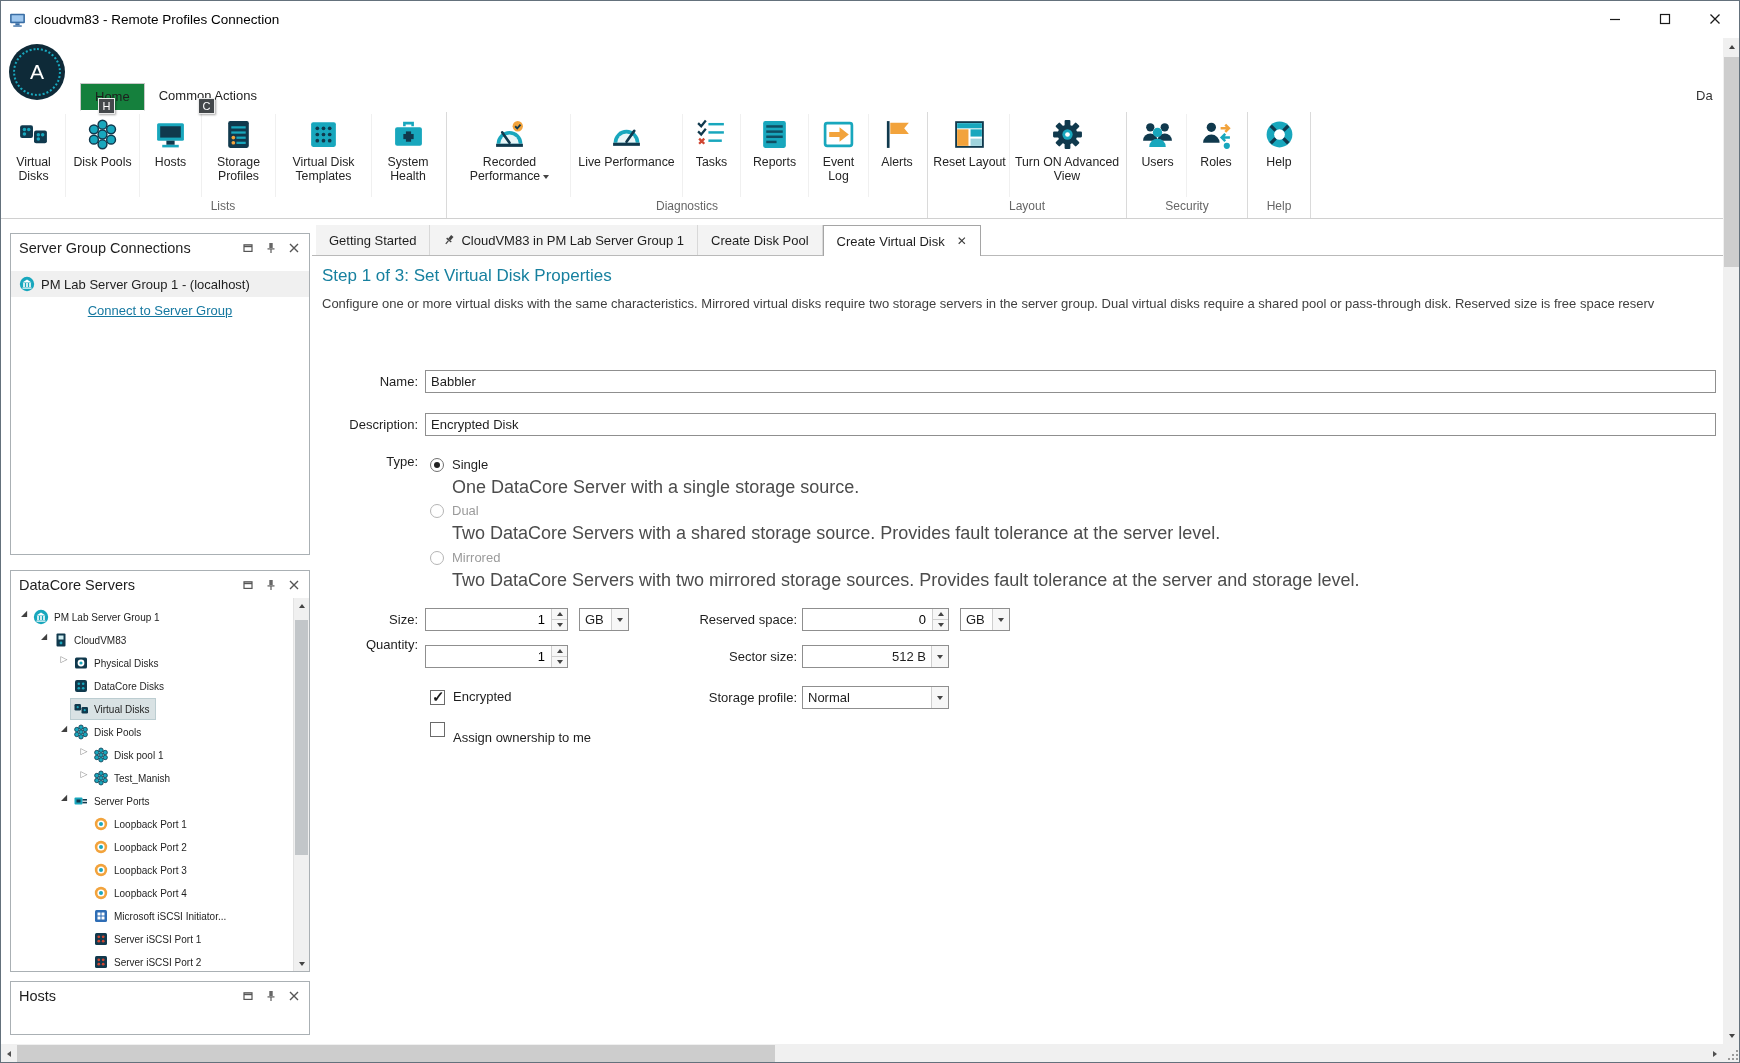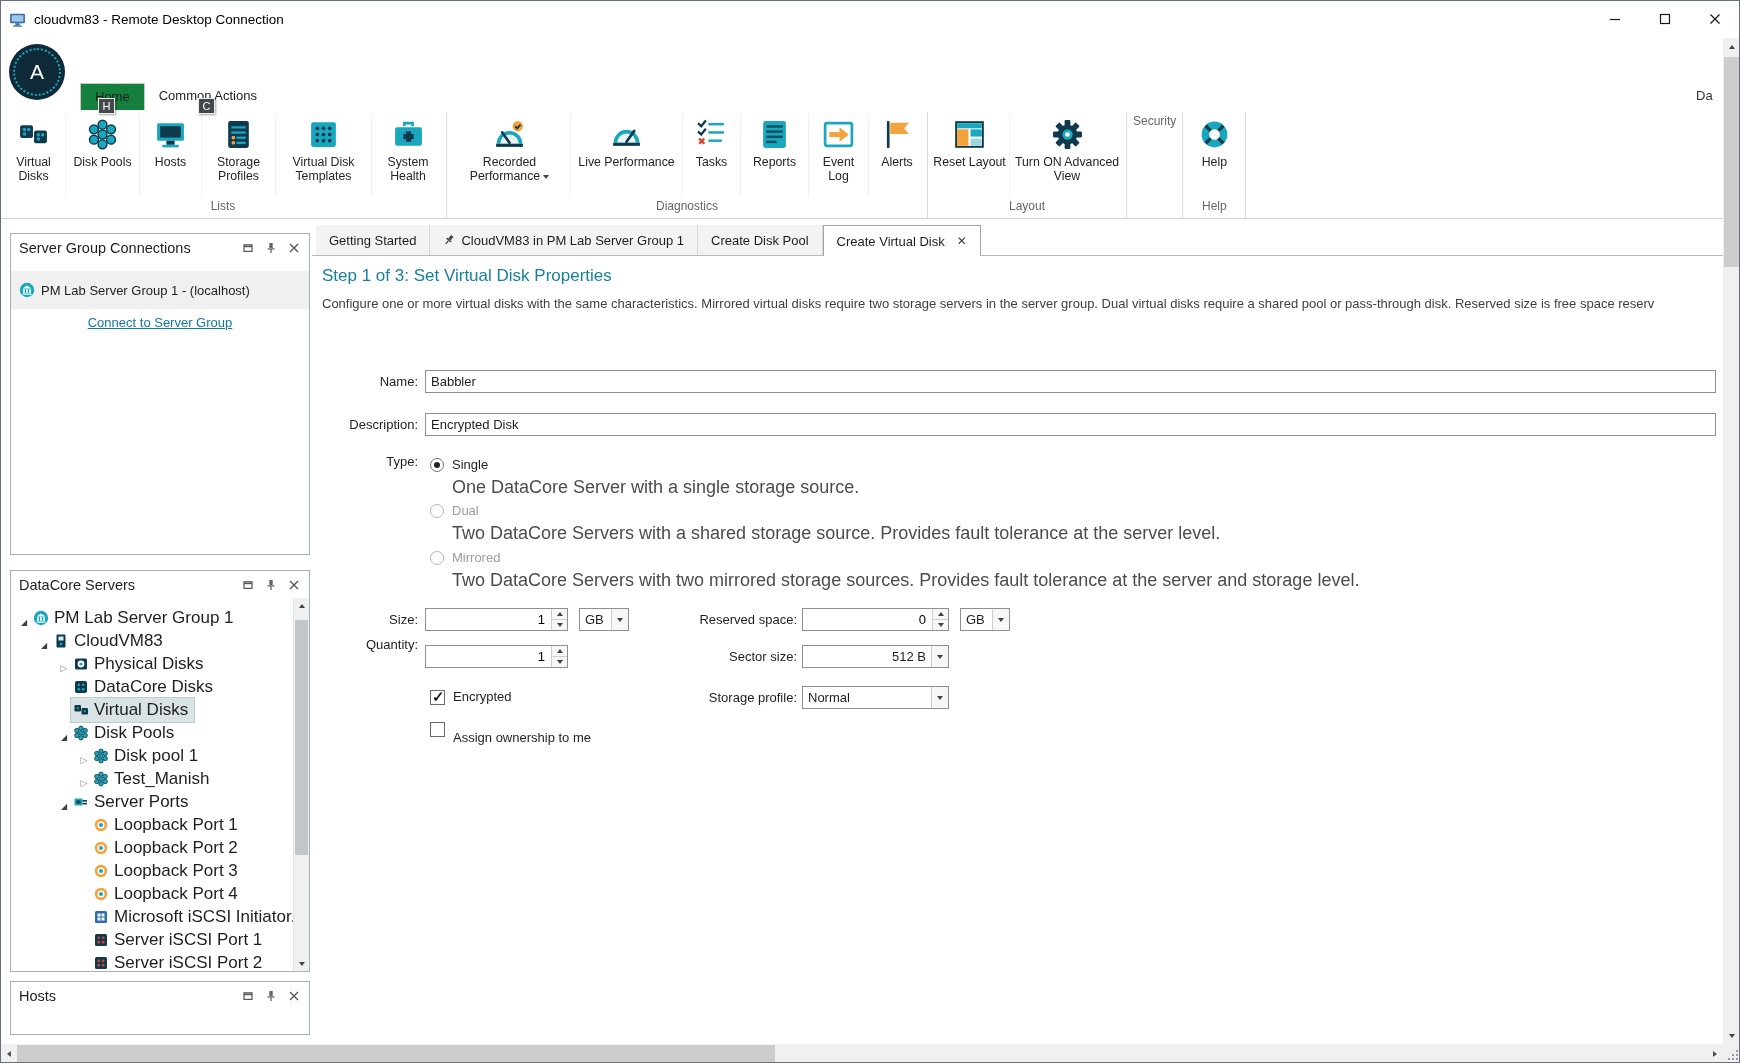--- a/index.html
+++ b/index.html
@@ -36,27 +36,27 @@
   .rlabel { font-size:12.3px; line-height:1.15; text-align:center; color:#252525; padding:0 2px; }
   .ddarrow { display:inline-block; width:0; height:0; border-left:3.5px solid transparent; border-right:3.5px solid transparent; border-top:4px solid #444; vertical-align:middle; margin-left:3px; }
   .topright-clip { position:absolute; left:1696px; top:50px; font-size:13px; color:#333; z-index:4; }
 
   
   .panel { position:absolute; left:10px; width:300px; background:#fff; border:1px solid #aab0b4; }
   .phead { height:27px; display:flex; align-items:center; padding:0 6px 0 8px; }
   .ptitle { flex:1; font-size:14.5px; color:#1e1e1e; white-space:nowrap; overflow:hidden; }
   .pico { width:18px; height:18px; display:flex; align-items:center; justify-content:center; margin-left:5px; flex:none; }
   .pico svg { width:12px; height:12px; }
-  .sgc-item { margin-top:10px; height:38px; display:flex; align-items:center; gap:6px; padding-left:8px; background:#f0f0f0; font-size:13px; }
+  .sgc-item { margin-top:10px; height:26px; display:flex; align-items:center; gap:6px; padding-left:8px; background:#f0f0f0; font-size:13px; }
   .sgc-item svg { width:16px; height:16px; flex:none; }
   .sgc-link { margin-top:6px; text-align:center; font-size:13px; }
   .sgc-link span { color:#1578a0; text-decoration:underline; cursor:pointer; }
 
   .tree { position:absolute; left:0; right:16px; top:27px; bottom:0; overflow:hidden; padding-top:9px; }
-  .trow { height:23px; display:flex; align-items:flex-end; font-size:17px; white-space:nowrap; }
+  .trow { height:23px; display:flex; align-items:flex-start; font-size:10px; white-space:nowrap; }
   .trow.l0 { padding-left:6px; } .trow.l1 { padding-left:26px; }
   .trow.l2 { padding-left:46px; } .trow.l3 { padding-left:66px; }
   .tw { width:14px; flex:none; text-align:center; }
   .tw.c::before { content:"\25B7"; font-size:9px; color:#8a8a8a; }
   .tw.e::before { content:"\25E2"; font-size:8px; color:#404040; }
   .hl { display:flex; align-items:center; padding:2px 6px 2px 2px; }
   .tic { width:16px; height:16px; margin-right:5px; flex:none; }
   .trow.sel .hl { background:#d9e2e4; outline:1px solid #bccdd1; }
 
   .psb { position:absolute; right:0; top:27px; bottom:0; width:16px; background:#f0f0f0; border-left:1px solid #e3e3e3; }
@@ -373,21 +373,21 @@
         <rect x="6" y="11.5" width="4" height="2" fill="#3a6ea5"></rect>
         <rect x="4" y="13.5" width="8" height="1.3" fill="#3a6ea5"></rect>
       </symbol>
   </defs>
 </svg>
 
 <div class="titlebar">
   <svg class="t-ic">
       <use href="#rdp-ic"></use>
     </svg>
-  <span class="t-text">cloudvm83 - Remote Desktop Connection</span>
+  <span class="t-text">cloudvm83 - Remote Profiles Connection</span>
   <div class="winbtns">
     <div class="winbtn">
         <svg>
           <use href="#c-min"></use>
         </svg>
       </div>
     <div class="winbtn">
         <svg>
           <use href="#c-max"></use>
         </svg>
@@ -511,20 +511,34 @@
           <svg class="ric">
               <use href="#i-gear"></use>
             </svg>
           <span class="rlabel">Turn ON Advanced View</span>
         </div>
       </div>
       <div class="rgroup-label">Layout</div>
     </div>
 
     <div class="rgroup">
+      <div class="rgroup-btns">
+        <div class="rbtn" style="width:58px">
+          <svg class="ric">
+              <use href="#i-users"></use>
+            </svg>
+          <span class="rlabel">Users</span>
+        </div>
+        <div class="rbtn" style="width:58px">
+          <svg class="ric">
+              <use href="#i-roles"></use>
+            </svg>
+          <span class="rlabel">Roles</span>
+        </div>
+      </div>
       <div class="rgroup-label">Security</div>
     </div>
 
     <div class="rgroup">
       <div class="rgroup-btns">
         <div class="rbtn" style="width:58px">
           <svg class="ric">
               <use href="#i-help"></use>
             </svg>
           <span class="rlabel">Help</span>

